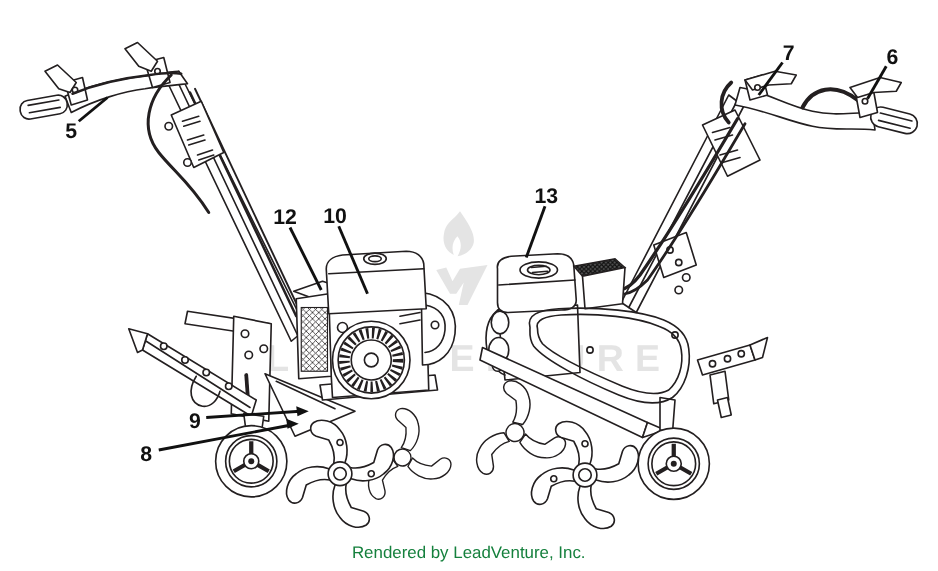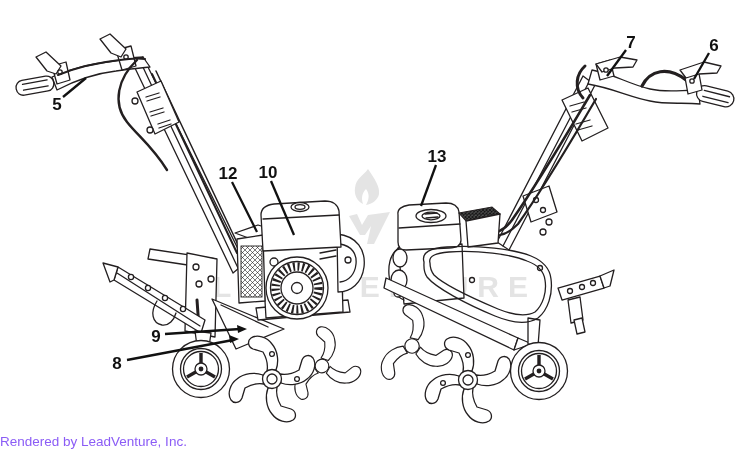--- a/index.html
+++ b/index.html
@@ -7,22 +7,22 @@
          font-family:"Liberation Sans", sans-serif;}
   .stage svg{position:absolute;left:0;top:0;}
   .ln{stroke:#231f20;stroke-width:1.3;fill:none;stroke-linejoin:round;stroke-linecap:round;}
   .fw{stroke:#231f20;stroke-width:1.3;fill:#ffffff;stroke-linejoin:round;}
   .cable{stroke:#231f20;fill:none;stroke-linecap:round;}
   .callout-text{font-family:"Liberation Sans", sans-serif;font-weight:bold;font-size:17px;fill:#111111;}
   .leader{stroke:#111111;stroke-width:2.3;fill:none;}
   .wm-text{font-family:"Liberation Sans", sans-serif;font-weight:bold;font-size:30px;
            letter-spacing:9px;fill:#e4e4e4;}
   .wm-logo{fill:#e4e4e4;stroke:none;}
-  .footer-credit{position:absolute;left:0;right:0;top:434px;
-                 font-size:13.5px;color:#8b5cf6;}
+  .footer-credit{position:absolute;left:0;right:0;top:434px;text-align:center;
+                 font-size:13.5px;color:#15803d;}
 </style>
 </head>
 <body>
 
 <div class="stage">
 <svg width="750" height="457" viewBox="0 0 750 457">
   <defs>
     <pattern id="hatchCross" width="5" height="5" patternUnits="userSpaceOnUse">
       <path d="M0,5 L5,0 M0,0 L5,5" stroke="#231f20" stroke-width="0.6"></path>
     </pattern>

